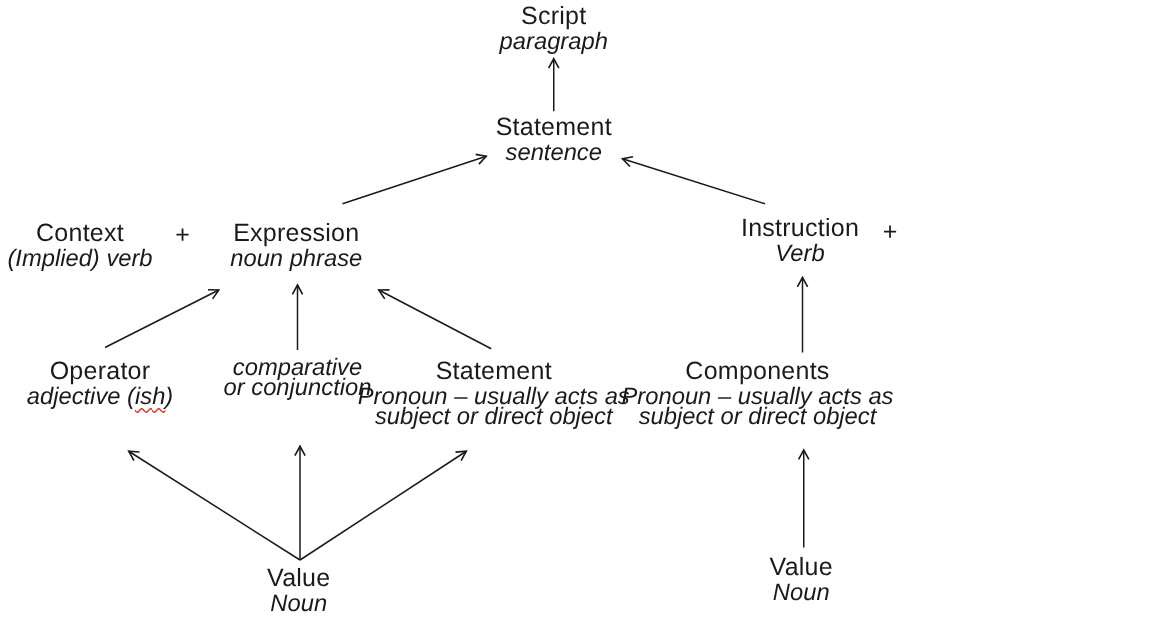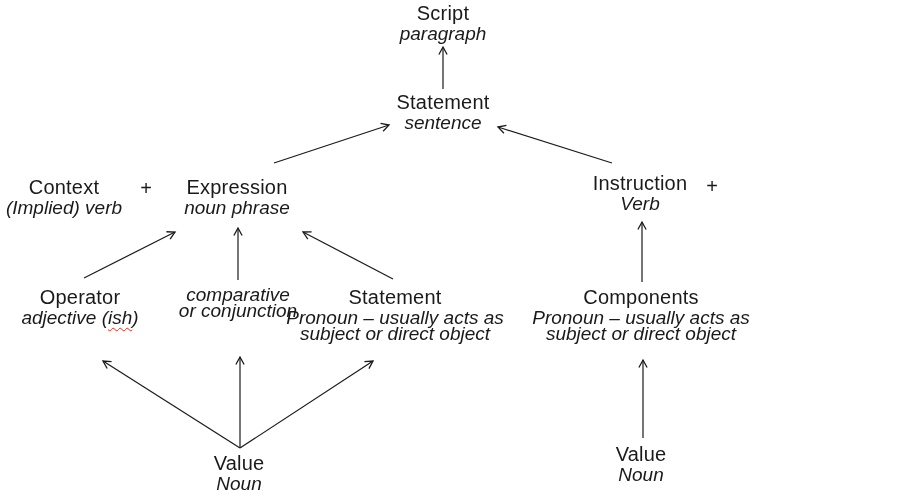--- a/index.html
+++ b/index.html
@@ -66,21 +66,21 @@
   #node-statement   { left: 443px; top: 91px; }
   #node-context     { left: 64px;  top: 176px; }
   #plus-left        { left: 146px; top: 177px; }
   #node-expression  { left: 237px; top: 176px; }
   #node-instruction { left: 640px; top: 172px; }
   #plus-right       { left: 712px; top: 175px; }
   #node-other       { left: 822px; top: 176px; }
   #node-function    { left: 80px;  top: 286px; }
   #node-operator    { left: 238px; top: 286px; }
   #node-variable    { left: 395px; top: 286px; }
-  #node-components  { left: 641px; top: 286px; }
+  #node-components  { left: 606px; top: 286px; }
   #node-value-left  { left: 239px; top: 452px; }
   #node-value-right { left: 641px; top: 443px; }
 </style>
 </head>
 <body>
 
 <div id="canvas">
 
   <svg id="arrow-layer" viewBox="0 0 919 503" xmlns="http://www.w3.org/2000/svg">
     <defs>

